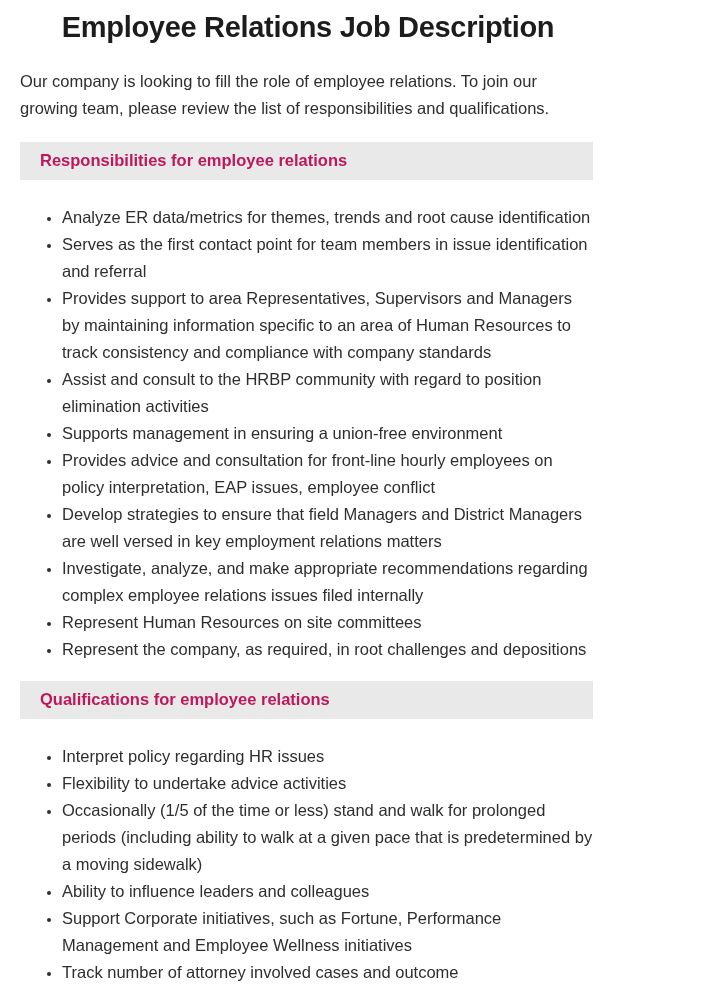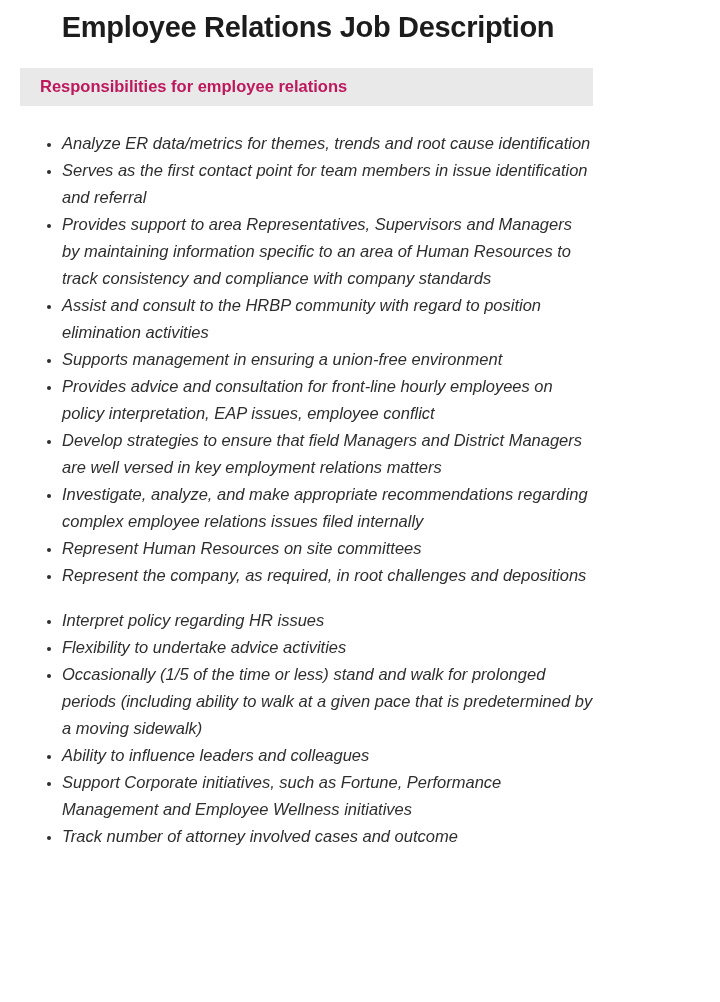--- a/index.html
+++ b/index.html
@@ -43,56 +43,59 @@
     line-height: 21px;
     font-weight: bold;
     color: #be185d;
     margin: 0;
   }
   ul.bullet-list {
     margin: 0 23px 18px 20px;
     padding: 0 0 0 42px;
     font-size: 16.5px;
     line-height: 27px;
-    font-style: italic;
   }
   ul.bullet-list li {
     padding-left: 0px;
     margin: 0;
   }
   ul.bullet-list li::marker {
     font-size: 14px;
     color: #2e2e2e;
   }
 </style>
 </head>
 <body>
 
 <div class="page">
 
   <h1 class="page-title">Employee Relations Job Description</h1>
 
+  <p class="intro">Our company is looking to fill the role of employee relations. To join our growing team, please review the list of responsibilities and qualifications.</p>
 
   <div class="section-bar">
     <h2 class="section-heading">Responsibilities for employee relations</h2>
   </div>
 
   <ul class="bullet-list">
     <li>Analyze ER data/metrics for themes, trends and root cause identification</li>
     <li>Serves as the first contact point for team members in issue identification and referral</li>
     <li>Provides support to area Representatives, Supervisors and Managers by maintaining information specific to an area of Human Resources to track consistency and compliance with company standards</li>
     <li>Assist and consult to the HRBP community with regard to position elimination activities</li>
     <li>Supports management in ensuring a union-free environment</li>
     <li>Provides advice and consultation for front-line hourly employees on policy interpretation, EAP issues, employee conflict</li>
     <li>Develop strategies to ensure that field Managers and District Managers are well versed in key employment relations matters</li>
     <li>Investigate, analyze, and make appropriate recommendations regarding complex employee relations issues filed internally</li>
     <li>Represent Human Resources on site committees</li>
     <li>Represent the company, as required, in root challenges and depositions</li>
   </ul>
 
+  <div class="section-bar">
+    <h2 class="section-heading">Qualifications for employee relations</h2>
+  </div>
 
   <ul class="bullet-list">
     <li>Interpret policy regarding HR issues</li>
     <li>Flexibility to undertake advice activities</li>
     <li>Occasionally (1/5 of the time or less) stand and walk for prolonged periods (including ability to walk at a given pace that is predetermined by a moving sidewalk)</li>
     <li>Ability to influence leaders and colleagues</li>
     <li>Support Corporate initiatives, such as Fortune, Performance Management and Employee Wellness initiatives</li>
     <li>Track number of attorney involved cases and outcome</li>
   </ul>
 

